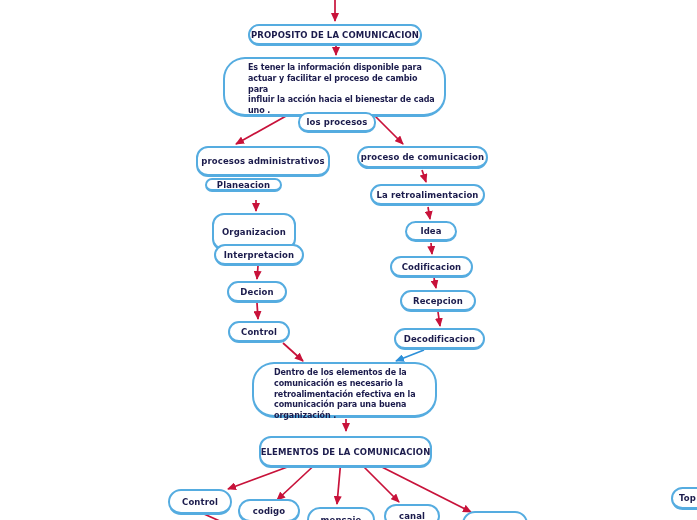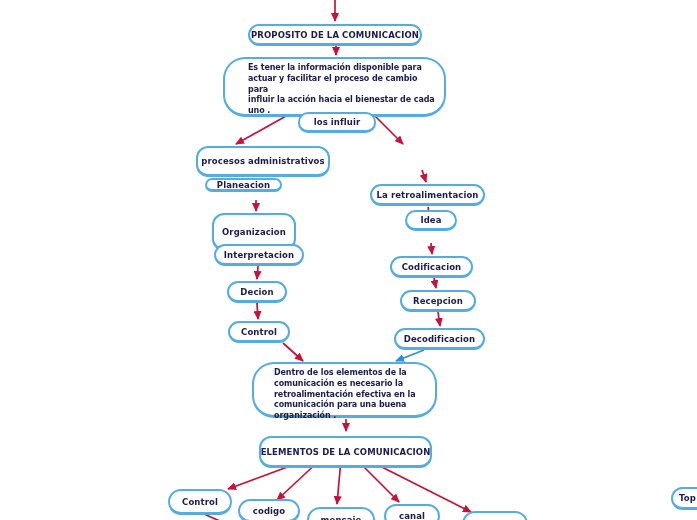--- a/index.html
+++ b/index.html
@@ -92,32 +92,33 @@
       <line x1="204" y1="514" x2="240" y2="530" stroke="#C8123A" stroke-width="1.7"></line>
     </svg>
 
   <div class="node" style="left:248px;top:24px;width:174px;height:22px">PROPOSITO DE LA COMUNICACION</div>
 
   <div class="node textblock" style="left:223px;top:57px;width:223px;height:60px">Es tener la información disponible para
 actuar y facilitar el proceso de cambio para
 influir la acción hacia el bienestar de cada
 uno .</div>
 
-  <div class="node" style="left:298px;top:112px;width:78px;height:21px;border-radius:10px">los influir</div>
+  <div class="node" style="left:298px;top:112px;width:78px;height:21px;border-radius:10px">los procesos</div>
 
   <div class="node" style="left:196px;top:146px;width:134px;height:31px">procesos administrativos</div>
 
+  <div class="node" style="left:357px;top:146px;width:131px;height:23px">proceso de comunicacion</div>
 
   <div class="node" style="left:205px;top:178px;width:77px;height:14px">Planeacion</div>
 
   <div class="node" style="left:370px;top:184px;width:115px;height:22px">La retroalimentacion</div>
 
   <div class="node" style="left:212px;top:213px;width:84px;height:38px">Organizacion</div>
 
-  <div class="node pill" style="left:405px;top:210px;width:52px;height:21px">Idea</div>
+  <div class="node pill" style="left:405px;top:221px;width:52px;height:21px">Idea</div>
 
   <div class="node" style="left:214px;top:244px;width:90px;height:22px">Interpretacion</div>
 
   <div class="node" style="left:390px;top:256px;width:83px;height:22px">Codificacion</div>
 
   <div class="node pill" style="left:227px;top:281px;width:60px;height:22px">Decion</div>
 
   <div class="node" style="left:400px;top:290px;width:76px;height:22px">Recepcion</div>
 
   <div class="node pill" style="left:228px;top:321px;width:62px;height:22px">Control</div>

